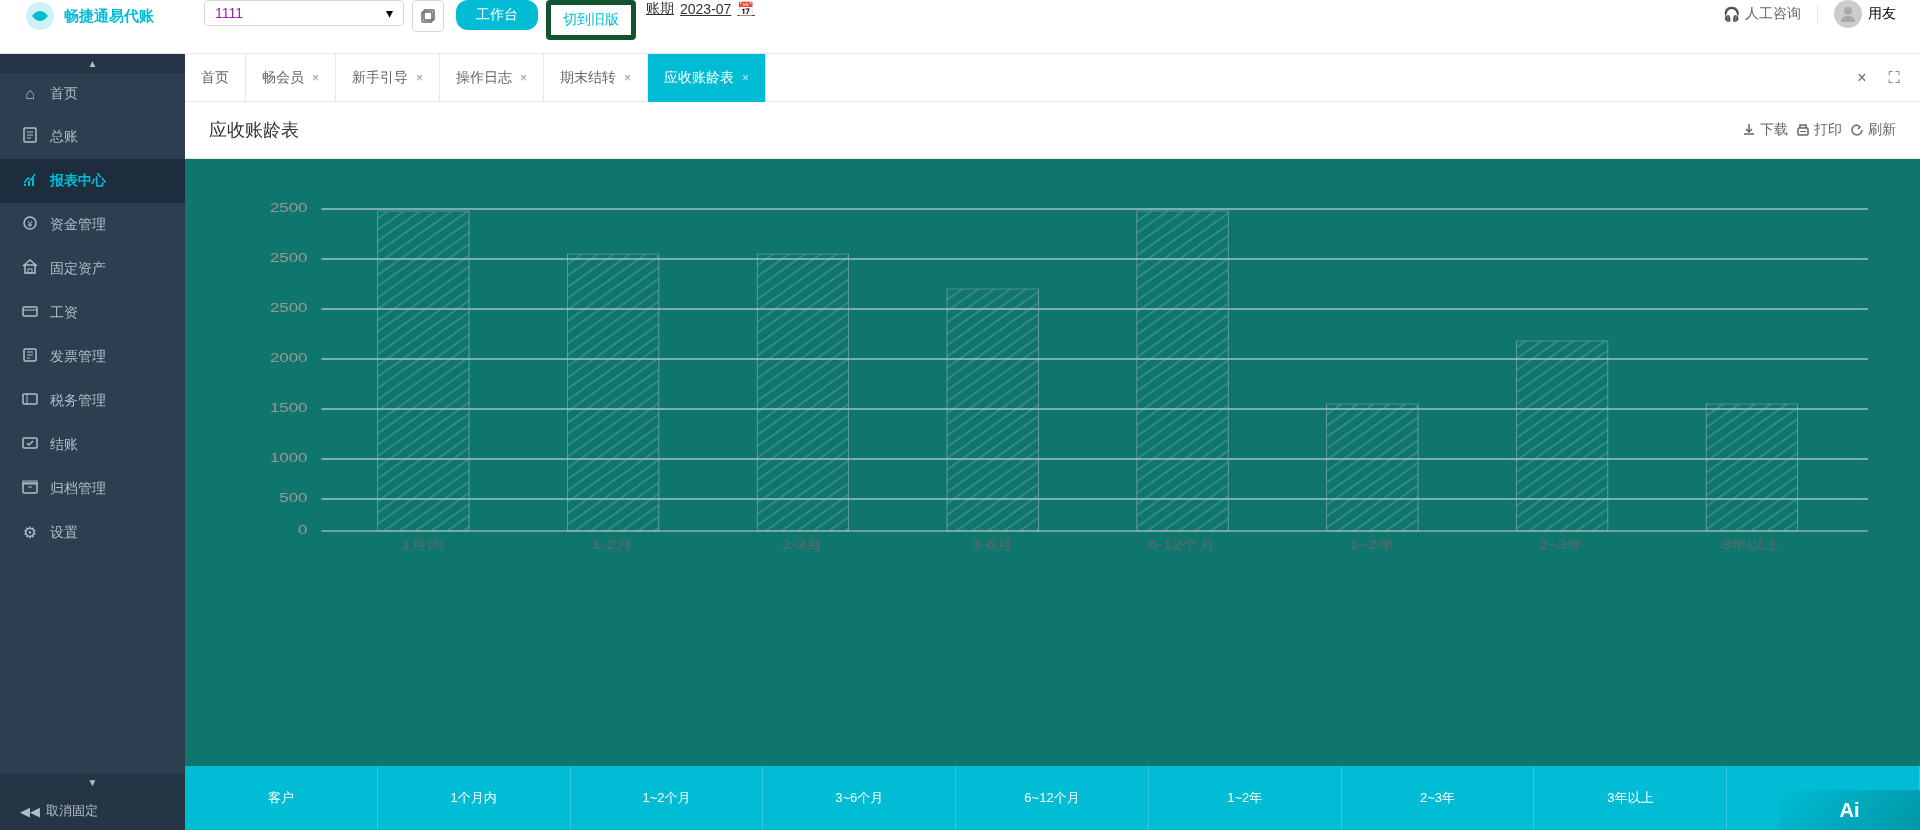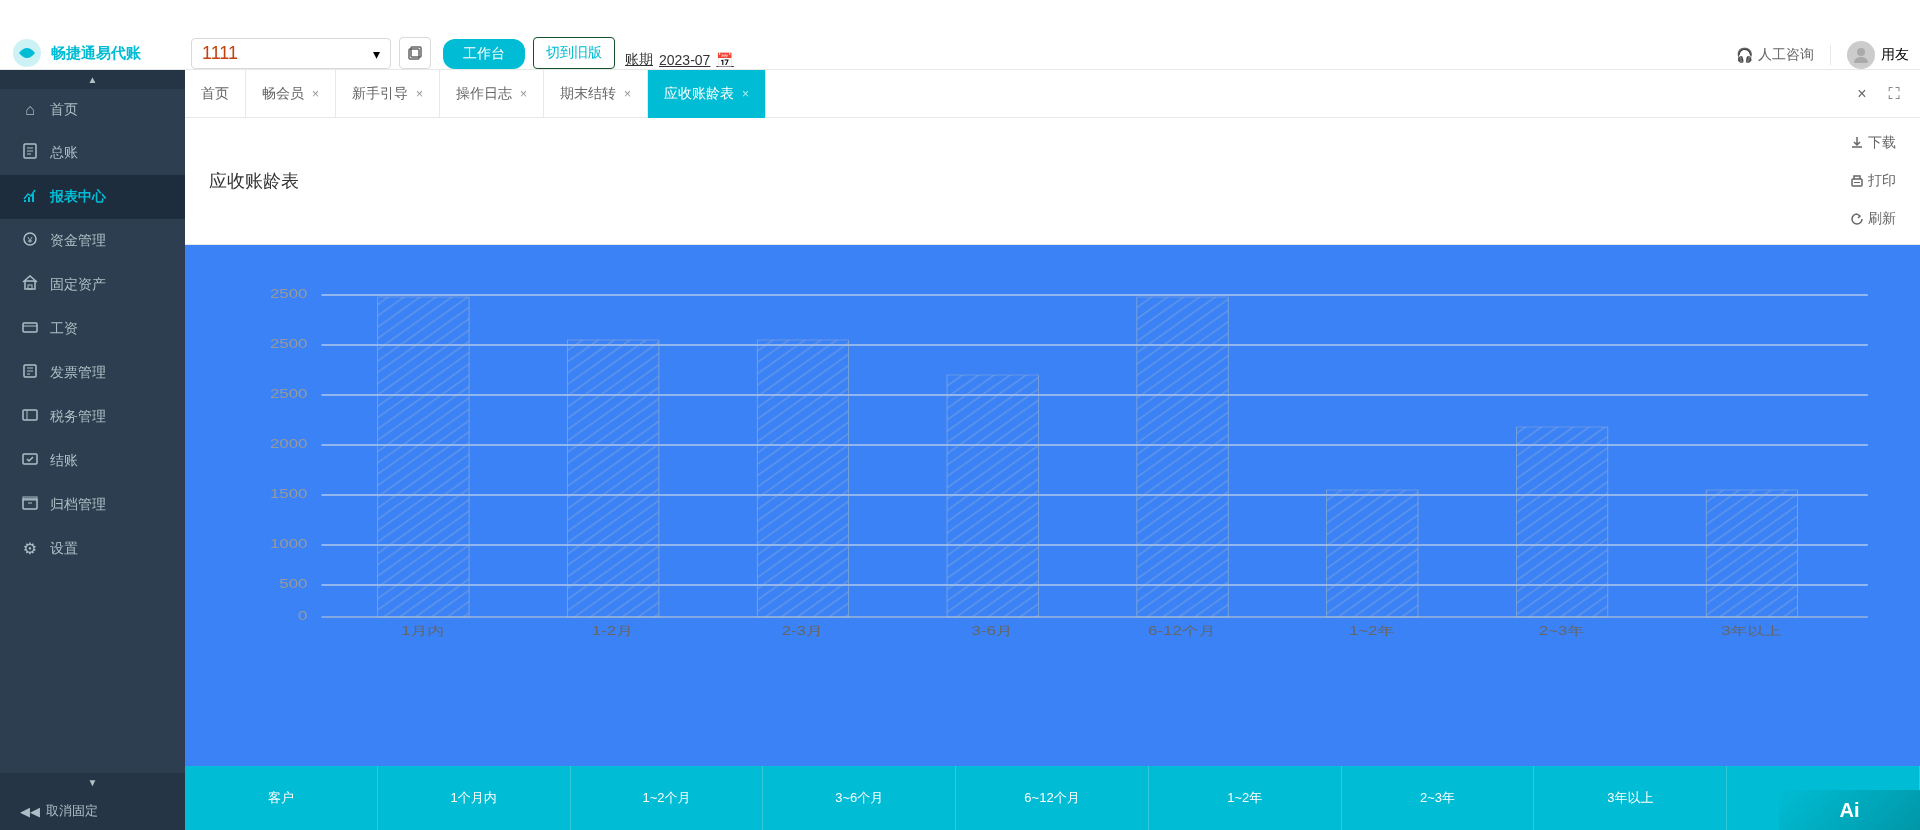--- a/index.html
+++ b/index.html
@@ -1,35 +1,35 @@
 <!DOCTYPE html>
 <html><head>
   <meta charset="utf-8">
   <style>
     * { box-sizing: border-box; margin: 0; padding: 0; }
     body { font-family: 'Microsoft YaHei', 'PingFang SC', sans-serif; background: #f0f2f5; font-size: 14px; overflow: hidden; }
 
     
     .app-container { display: flex; flex-direction: column; height: 830px; width: 1920px; }
-    .header { height: 70px; background: #fff; display: flex; align-items: flex-end; padding: 0 11px; border-bottom: 1px solid #e8e8e8; flex-shrink: 0; }
+    .header { height: 54px; background: #fff; display: flex; align-items: flex-start; padding: 0 24px; border-bottom: 1px solid #e8e8e8; flex-shrink: 0; }
     .main-area { display: flex; flex: 1; overflow: hidden; }
     .sidebar { width: 185px; background: #2c3e50; flex-shrink: 0; display: flex; flex-direction: column; overflow: hidden; }
     .content-area { flex: 1; display: flex; flex-direction: column; background: #f0f2f5; overflow: hidden; }
     .tab-bar { background: #fff; border-bottom: 1px solid #e8e8e8; display: flex; align-items: center; height: 48px; padding: 0 0; flex-shrink: 0; }
     .page-content { flex: 1; padding: 0; overflow: auto; display: flex; flex-direction: column; }
 
     
     .logo { display: flex; align-items: center; gap: 8px; min-width: 160px; }
     .logo-icon { width: 32px; height: 32px; }
     .logo-text { color: #00bcd4; font-size: 15px; font-weight: bold; white-space: nowrap; }
     .header-selector { display: flex; align-items: center; gap: 6px; border: 1px solid #d9d9d9; border-radius: 4px; padding: 4px 10px; min-width: 200px; background: #fff; cursor: pointer; margin-left: 20px; }
-    .header-selector-text { font-size: 18px; color: #c2410c; flex: 1; }
+    .header-selector-text { font-size: 14px; color: #a21caf; flex: 1; }
     .header-copy-btn { width: 32px; height: 32px; border: 1px solid #d9d9d9; background: #fff; border-radius: 4px; display: flex; align-items: center; justify-content: center; cursor: pointer; margin-left: 8px; color: #666; }
     .workbench-btn { background: #00bcd4; color: #fff; border: none; border-radius: 12px; padding: 6px 20px; font-size: 14px; cursor: pointer; margin-left: 12px; }
-    .switch-btn { border: 1px solid #14532d; color: #00bcd4; background: #fff; border-radius: 4px; padding: 6px 12px; font-size: 14px; cursor: pointer; margin-left: 8px; }
+    .switch-btn { border: 5px solid #14532d; color: #00bcd4; background: #fff; border-radius: 4px; padding: 6px 12px; font-size: 14px; cursor: pointer; margin-left: 8px; }
     .period-area { display: flex; align-items: center; gap: 6px; margin-left: 10px; font-size: 14px; color: #333; text-decoration: underline; }
     .period-icon { color: #00bcd4; }
     .header-right { margin-left: auto; display: flex; align-items: center; gap: 16px; }
     .consult-btn { display: flex; align-items: center; gap: 4px; color: #666; cursor: pointer; font-size: 14px; }
     .user-btn { display: flex; align-items: center; gap: 6px; cursor: pointer; }
     .user-avatar { width: 28px; height: 28px; border-radius: 50%; background: #ccc; display: flex; align-items: center; justify-content: center; color: #fff; font-size: 12px; }
     .divider-v { width: 1px; height: 20px; background: #e8e8e8; }
     .sidebar-item { display: flex; align-items: center; gap: 10px; padding: 12px 20px; color: #b0bec5; cursor: pointer; font-size: 14px; }
     .sidebar-item.active { background: #1e2d3d; color: #00bcd4; }
     .sidebar-item-icon { font-size: 16px; width: 20px; text-align: center; }
@@ -40,25 +40,25 @@
     
     .tab-item { display: flex; align-items: center; gap: 6px; padding: 0 16px; height: 48px; cursor: pointer; font-size: 14px; color: #666; border-right: 1px solid #e8e8e8; white-space: nowrap; }
     .tab-item.active { background: #00bcd4; color: #fff; }
     .tab-close { font-size: 12px; opacity: 0.7; margin-left: 2px; }
     .tab-actions { margin-left: auto; display: flex; align-items: center; gap: 4px; padding-right: 12px; }
     .tab-action-btn { width: 28px; height: 28px; display: flex; align-items: center; justify-content: center; color: #666; cursor: pointer; border: none; background: none; font-size: 16px; }
 
     
     .page-header { background: #fff; padding: 16px 24px; display: flex; align-items: center; justify-content: space-between; border-bottom: 1px solid #e8e8e8; }
     .page-title { font-size: 18px; color: #333; font-weight: 500; }
-    .page-actions { display: flex; align-items: center; gap: 20px; flex-direction: column; }
+    .page-actions { display: flex; align-items: center; gap: 8px; }
     .page-action { display: flex; align-items: center; gap: 4px; color: #666; cursor: pointer; font-size: 14px; }
 
     
-    .chart-container { background: #3b82f6; flex: 1; padding: 20px 24px; }
+    .chart-container { background: #0f766e; flex: 1; padding: 20px 24px; }
     .chart-svg { width: 100%; height: 380px; }
 
     
     .table-footer { height: 64px; background: #00bcd4; display: flex; flex-shrink: 0; }
     .table-footer-cell { flex: 1; display: flex; align-items: center; justify-content: center; color: #fff; font-size: 13px; font-weight: 500; border-right: 1px solid rgba(255,255,255,0.2); }
 
     
     .ai-btn { position: fixed; bottom: 0; right: 0; background: linear-gradient(135deg, #00bcd4, #0097a7); color: #fff; padding: 10px 20px; font-size: 14px; font-weight: bold; cursor: pointer; z-index: 999; }
   </style>
 </head>

